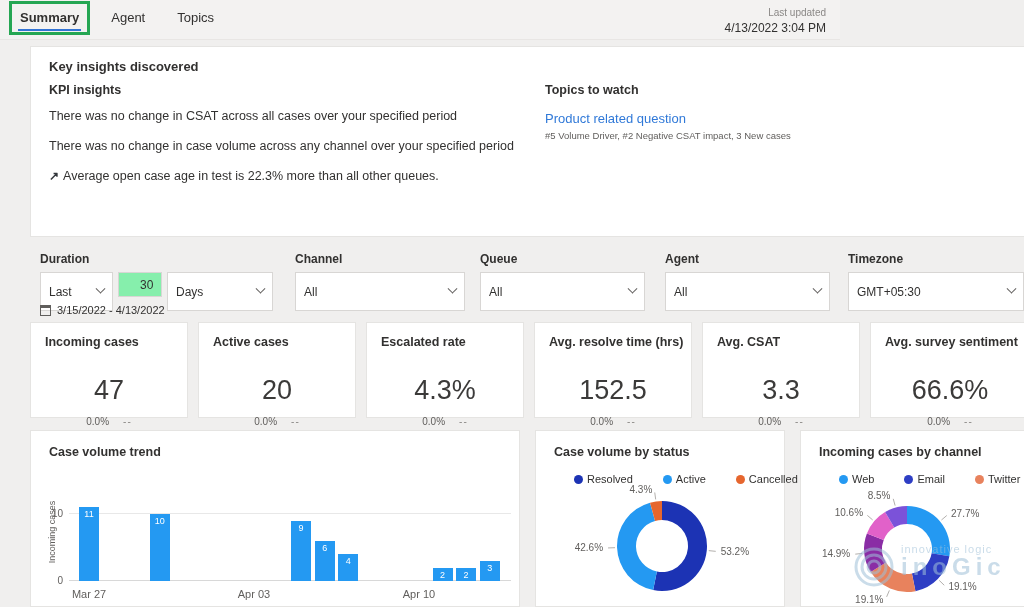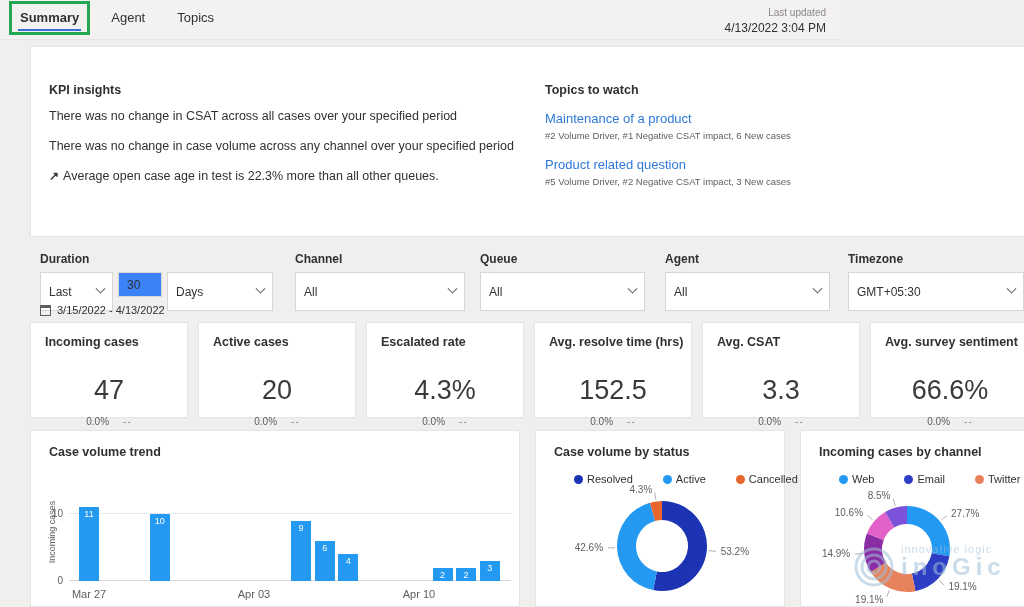--- a/index.html
+++ b/index.html
@@ -28,21 +28,21 @@
   .topics .sub-title { font-size:12.5px; font-weight:bold; margin-bottom:12px; }
   .topic { margin-bottom:14px; }
   .topic-link { font-size:13px; color:#3079d8; cursor:pointer; display:inline-block; margin-bottom:4px; }
   .topic-detail { font-size:9.5px; color:#605e5c; }
 
   
   .filters { position:absolute; left:0; top:240px; width:1024px; height:80px; }
   .f-label { position:absolute; font-size:12px; font-weight:bold; color:#323130; top:12px; }
   .dd { position:absolute; top:32px; height:39px; background:#fff; border:1px solid #d8d6d4; display:flex; align-items:center; justify-content:space-between; padding:16px 8px; font-size:12px; color:#323130; cursor:pointer; }
   .chev { width:7px; height:7px; border-right:1.4px solid #605e5c; border-bottom:1.4px solid #605e5c; transform:rotate(45deg) translate(-2px,-2px); }
-  .numbox { position:absolute; top:32px; height:25px; background:#3b82f6; border:1px solid #d8d6d4; display:flex; align-items:center; padding:0 8px; font-size:12px; }
+  .numbox { position:absolute; top:32px; height:25px; background:#86efac; border:1px solid #d8d6d4; display:flex; align-items:center; padding:0 21px; font-size:12px; }
   .daterange { position:absolute; left:40px; top:64px; display:flex; align-items:center; gap:6px; font-size:11px; color:#323130; }
   .cal-ic { width:11px; height:11px; border:1px solid #605e5c; border-top:3px solid #605e5c; display:inline-block; }
 
   
   .kpi-card { position:absolute; top:322px; width:158px; height:96px; background:#fff; border:1px solid #e5e4e2; padding:12px 14px; }
   .kpi-title { font-size:12.5px; font-weight:bold; color:#323130; white-space:nowrap; }
   .kpi-value { text-align:center; font-size:27px; color:#3b3a39; margin-top:26px; }
   .kpi-sub { text-align:center; font-size:10px; color:#605e5c; margin-top:10px; }
   .kpi-sub .dash { margin-left:14px; color:#8a8886; letter-spacing:1px; }
 
@@ -95,40 +95,37 @@
       <span>Topics</span>
     </div>
   </div>
   <div class="lastupdated">
     <div class="lbl">Last updated</div>
     <div class="val">4/13/2022 3:04 PM</div>
   </div>
 </div>
 
 <div class="insights">
+  <div class="panel-title">Key insights discovered</div>
 
   <div class="kpi-insights">
     <div class="sub-title">KPI insights</div>
     <div class="insight-line">
       <span>There was no change in CSAT across all cases over your specified period</span>
     </div>
     <div class="insight-line">
       <span>There was no change in case volume across any channel over your specified period</span>
     </div>
     <div class="insight-line">
       <span class="trend-ic">↗</span><span>Average open case age in test is 22.3% more than all other queues.</span>
     </div>
   </div>
 
   <div class="topics">
     <div class="sub-title">Topics to watch</div>
-    <div class="topic">
-      <span class="topic-link">Maintenance of a product</span>
-      <div class="topic-detail">#2 Volume Driver, #1 Negative CSAT impact, 6 New cases</div>
-    </div>
     <div class="topic">
       <span class="topic-link">Product related question</span>
       <div class="topic-detail">#5 Volume Driver, #2 Negative CSAT impact, 3 New cases</div>
     </div>
   </div>
 </div>
 
 <div class="filters">
   <div class="f-label" style="left:40px">Duration</div>
   <div class="dd" style="left:40px;width:73px">

